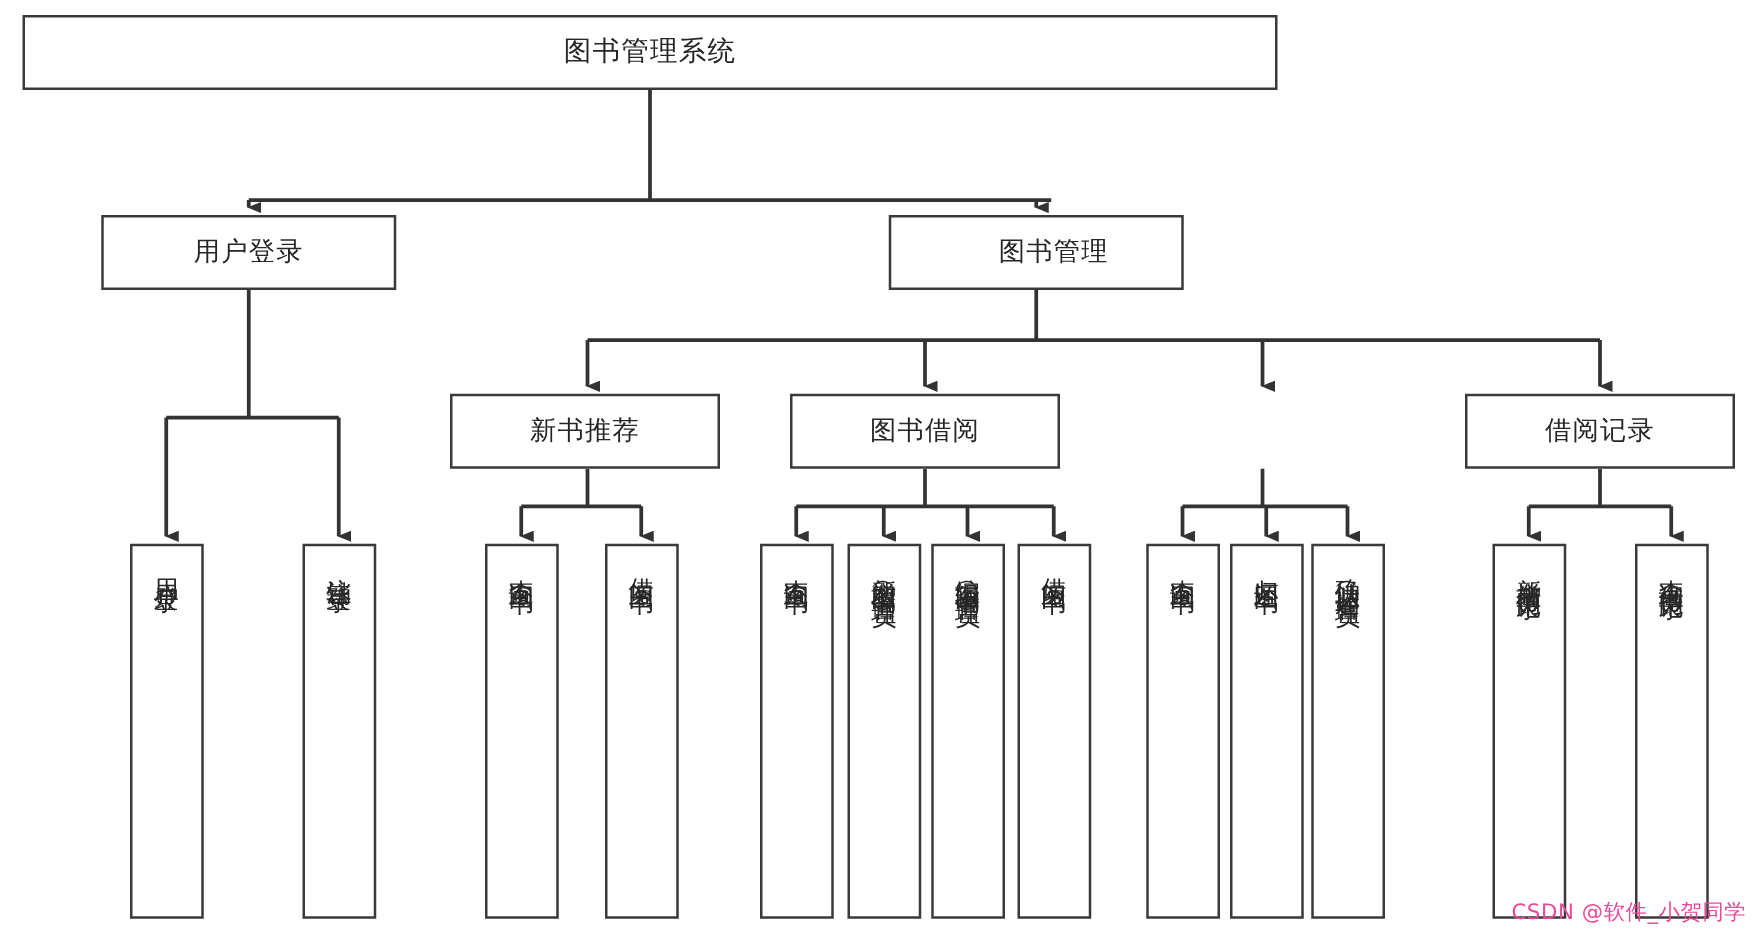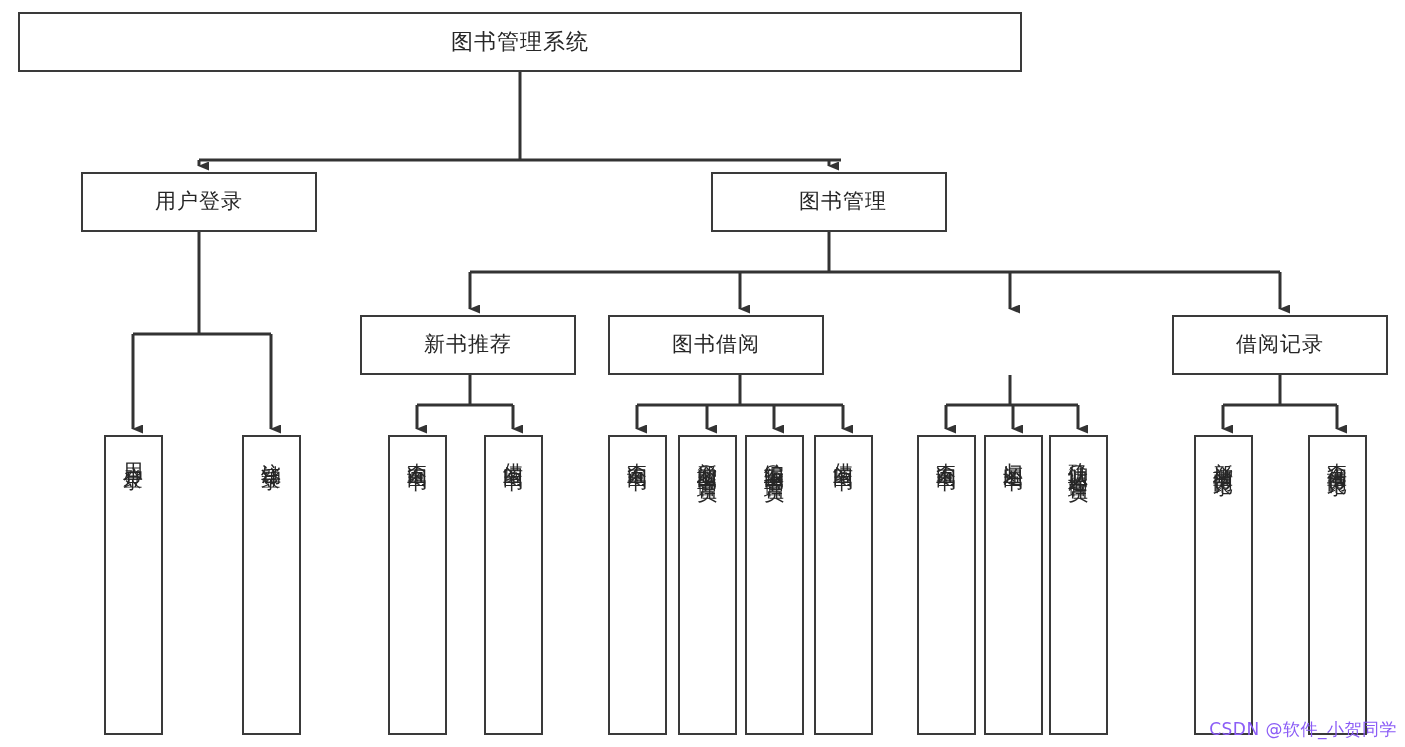--- a/index.html
+++ b/index.html
@@ -56,21 +56,21 @@
     white-space: nowrap;
   }
   .node.root .node-label {
     font-size: 22px;
   }
   #watermark {
     position: absolute;
     right: 8px;
     bottom: 6px;
     font-size: 17px;
-    color: #8b5cf6;
+    color: #ec4899;
     letter-spacing: 0.5px;
     z-index: 9;
     white-space: nowrap;
     user-select: none;
     text-align: center;
   }
 </style>
 </head>
 <body>
 
@@ -133,21 +133,21 @@
   <div class="node" style="left:81px; top:172px; width:236px; height:60px;">
     <span class="node-label">用户登录</span>
   </div>
   <div class="node" style="left:711px; top:172px; width:236px; height:60px;padding-left:28px;">
     <span class="node-label">图书管理</span>
   </div>
 
   <div class="node" style="left:360px; top:315px; width:216px; height:60px;">
     <span class="node-label">新书推荐</span>
   </div>
-  <div class="node" style="left:608px; top:315px; width:216px; height:60px;">
+  <div class="node" style="left:632px; top:315px; width:216px; height:60px;">
     <span class="node-label">图书借阅</span>
   </div>
   <div class="node" style="left:1172px; top:315px; width:216px; height:60px;">
     <span class="node-label">借阅记录</span>
   </div>
 
   <div class="node vertical" style="left:104px; top:435px; width:59px; height:300px;">
     <span class="node-label">用户登录</span>
   </div>
   <div class="node vertical" style="left:242px; top:435px; width:59px; height:300px;">

